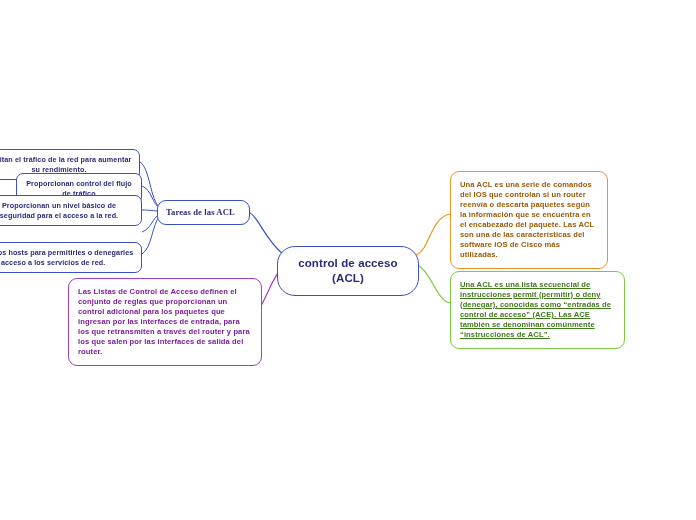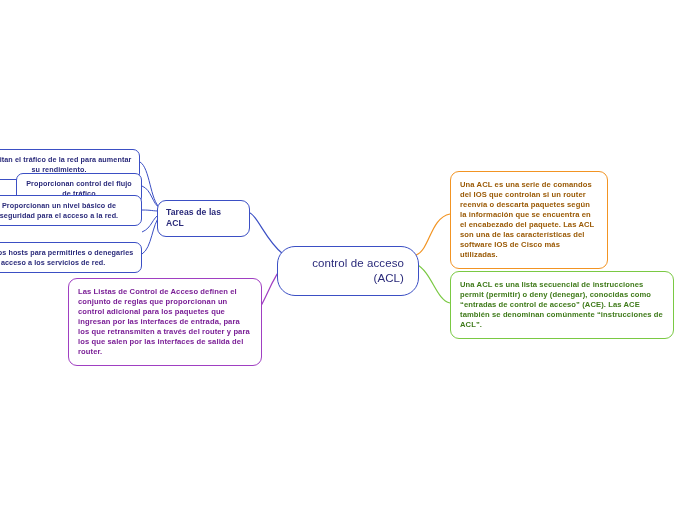--- a/index.html
+++ b/index.html
@@ -36,22 +36,22 @@
     border-radius: 9px;
     line-height: 1.32;
     letter-spacing: 0.1px;
   }
   .node.central {
     border-radius: 18px;
     border-color: #3b4fc4;
     color: #2a2a7a;
     font-size: 11.5px;
     padding: 9px 14px;
-    text-align: right;
-    font-weight: 400;
+    text-align: center;
+    font-weight: 700;
   }
   .node.branch {
     font-size: 8.6px;
     padding: 6px 8px;
     font-weight: 600;
   }
   .node.leaf {
     font-size: 7.2px;
     padding: 5px 7px;
     font-weight: 600;
@@ -85,30 +85,30 @@
 
     <path d="M160 208 C 150 200, 150 168, 140 162" fill="none" stroke="#3b4fc4" stroke-width="1"></path>
     <path d="M160 208 C 152 204, 152 190, 142 186" fill="none" stroke="#3b4fc4" stroke-width="1"></path>
     <path d="M160 211 C 152 211, 152 210, 142 210" fill="none" stroke="#3b4fc4" stroke-width="1"></path>
     <path d="M160 214 C 152 218, 152 228, 142 232" fill="none" stroke="#3b4fc4" stroke-width="1"></path>
     <path d="M160 216 C 152 224, 152 248, 142 254" fill="none" stroke="#3b4fc4" stroke-width="1"></path>
   </svg>
 
   <div class="node central c-blue" style="left:277px; top:246px; width:142px;">control de acceso (ACL)</div>
 
-  <div class="node branch c-blue" style="left:157px; top:200px; width:93px;">Tareas de las ACL</div>
+  <div class="node branch c-blue" style="left:157px; top:200px; width:93px;font-family:Liberation Serif, serif;">Tareas de las ACL</div>
 
   <div class="node leaf c-blue" style="left:-22px; top:149px; width:162px; text-align:center;">Limitan el tráfico de la red para aumentar su rendimiento.</div>
 
   <div class="node leaf c-blue" style="left:16px; top:173px; width:126px; text-align:center;">Proporcionan control del flujo de tráfico</div>
 
   <div class="node leaf c-blue" style="left:-24px; top:195px; width:166px; text-align:center;">Proporcionan un nivel básico de seguridad para el acceso a la red.</div>
 
 
   <div class="node leaf c-blue" style="left:-44px; top:242px; width:186px; text-align:center;">Filtran a los hosts para permitirles o denegarles el acceso a los servicios de red.</div>
 
   <div class="node bigbox c-orange" style="left:450px; top:171px; width:158px;">Una ACL es una serie de comandos del IOS que controlan si un router reenvía o descarta paquetes según la información que se encuentra en el encabezado del paquete. Las ACL son una de las características del software IOS de Cisco más utilizadas.</div>
 
-  <div class="node bigbox c-green" style="left:450px; top:271px; width:224px;">Una ACL es una lista secuencial de instrucciones permit (permitir) o deny (denegar), conocidas como “entradas de control de acceso” (ACE). Las ACE también se denominan comúnmente “instrucciones de ACL”.</div>
+  <div class="node bigbox c-green" style="left:450px; top:271px; width:175px;text-decoration:underline;">Una ACL es una lista secuencial de instrucciones permit (permitir) o deny (denegar), conocidas como “entradas de control de acceso” (ACE). Las ACE también se denominan comúnmente “instrucciones de ACL”.</div>
 
   <div class="node bigbox c-purple" style="left:68px; top:278px; width:194px;">Las Listas de Control de Acceso definen el conjunto de reglas que proporcionan un control adicional para los paquetes que ingresan por las interfaces de entrada, para los que retransmiten a través del router y para los que salen por las interfaces de salida del router.</div>
 
 </div>
 
 </body></html>

